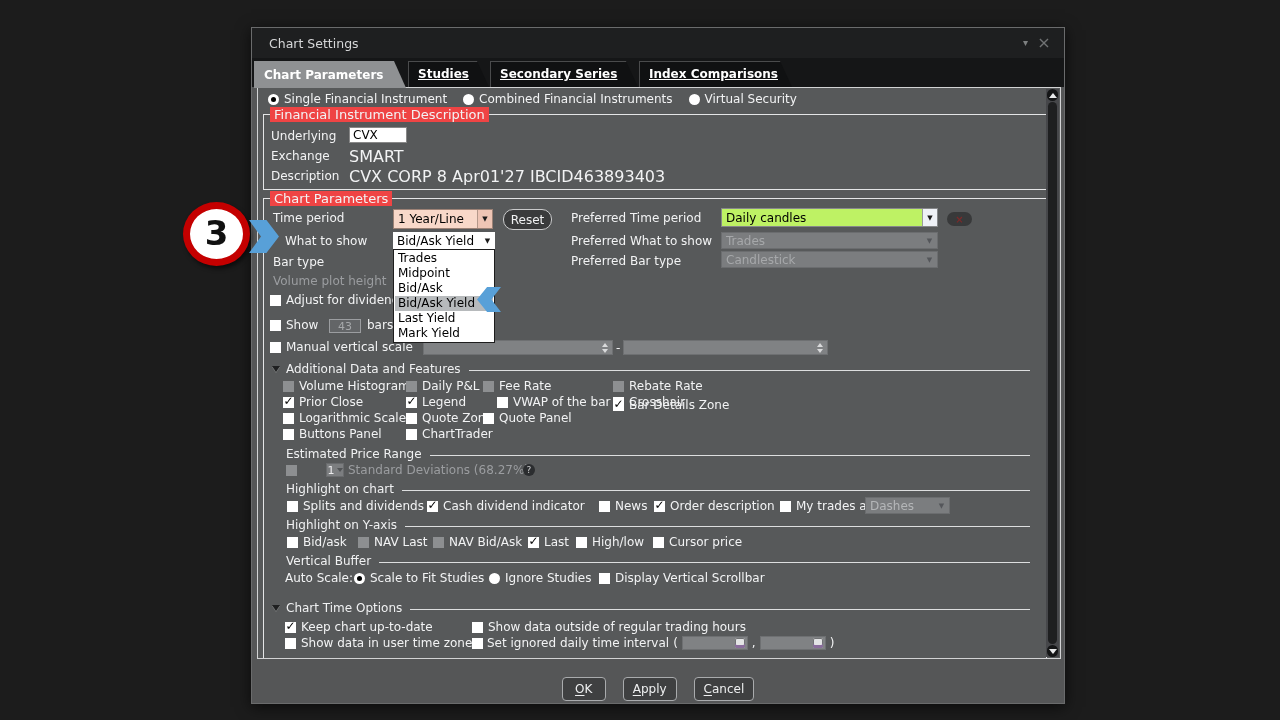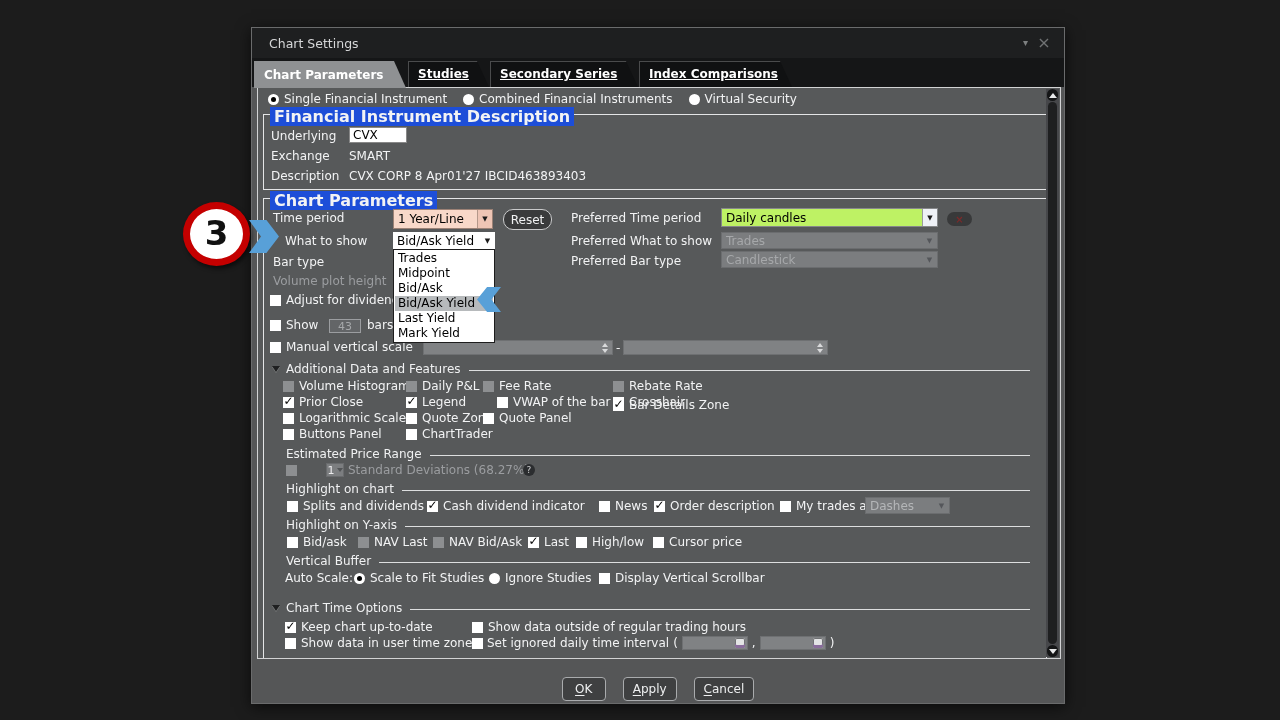--- a/index.html
+++ b/index.html
@@ -34,28 +34,28 @@
       font-size:12px;font-weight:bold;color:#000;line-height:10px;}
   .cb.chk::after{content:"✓";margin-top:-2px;}
   .cb.dis{background:#8d8f91;}
   .pair{position:absolute;display:flex;align-items:center;gap:5px;height:14px;}
 
   #radio-row{position:absolute;left:10px;top:4px;display:flex;align-items:center;gap:16px;}
   #radio-row .opt{display:flex;align-items:center;gap:5px;}
 
   
   .fieldset{position:absolute;border:1px solid #e4e5e6;}
-  .fieldset>.legend{position:absolute;top:-8px;left:6px;background:#1d4ed8;padding:0 4px;font-size:16px;color:#f2f3f4;white-space:nowrap;font-weight:bold;}
+  .fieldset>.legend{position:absolute;top:-8px;left:6px;background:#ef4444;padding:0 4px;font-size:13px;color:#f2f3f4;white-space:nowrap;}
 
   #fid{left:5px;top:26px;width:784px;height:76px;}
   #cpf{left:5px;top:110px;width:784px;height:460px;border-bottom:none;}
 
   .fid-row{position:absolute;left:7px;display:flex;align-items:center;height:16px;}
   .fid-row .lbl{width:72px;}
-  .fid-val{font-size:12px;color:#f2f3f4;white-space:nowrap;}
+  .fid-val{font-size:16px;color:#f2f3f4;white-space:nowrap;}
   #underlying-input{position:absolute;left:78px;top:-1px;width:58px;height:16px;background:#fff;border:1px solid #888;
                     font-size:12px;color:#000;padding:0 3px;}
 
   
   .combo{position:absolute;display:flex;align-items:stretch;font-size:12px;color:#000;}
   .combo .ctxt{flex:1;display:flex;align-items:center;padding:0 4px;white-space:nowrap;overflow:hidden;}
   .combo .carw{width:15px;display:flex;align-items:center;justify-content:center;font-size:7px;color:#1a1a1a;}
   .combo.pink{background:#f8d8c9;border:1px solid #9c8276;}
   .combo.pink .carw{background:#eec5b5;border-left:1px solid #b4988a;}
   .combo.lightblue{background:#bef264;border:1px solid #86888a;}

